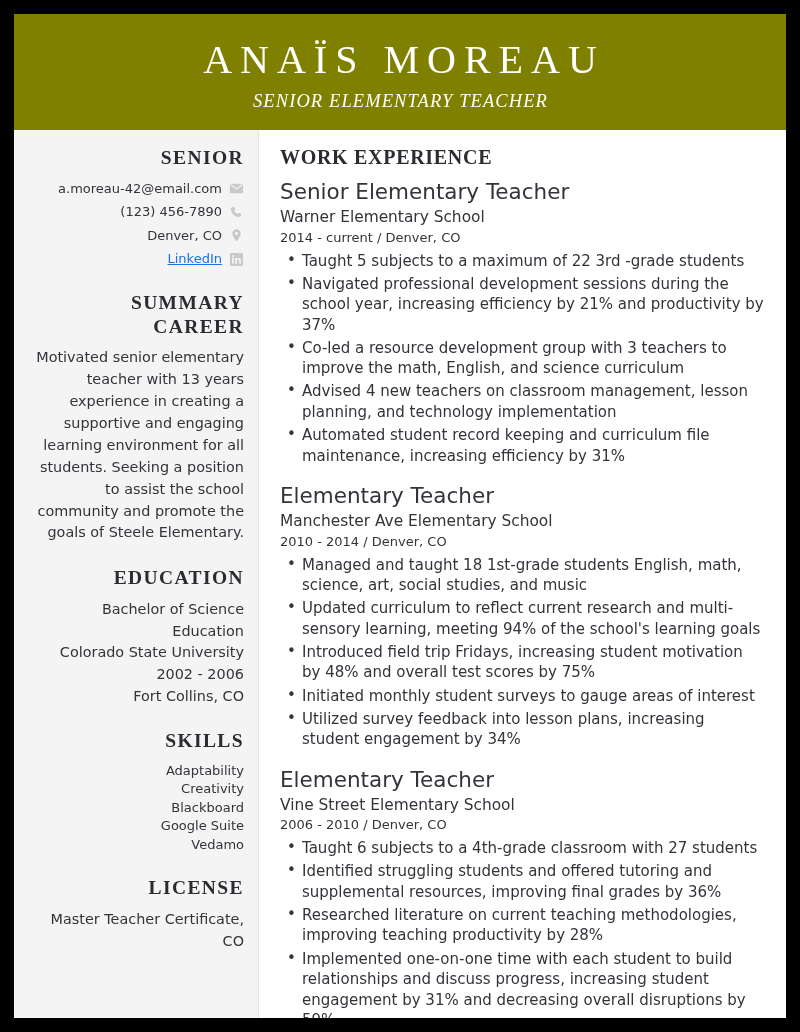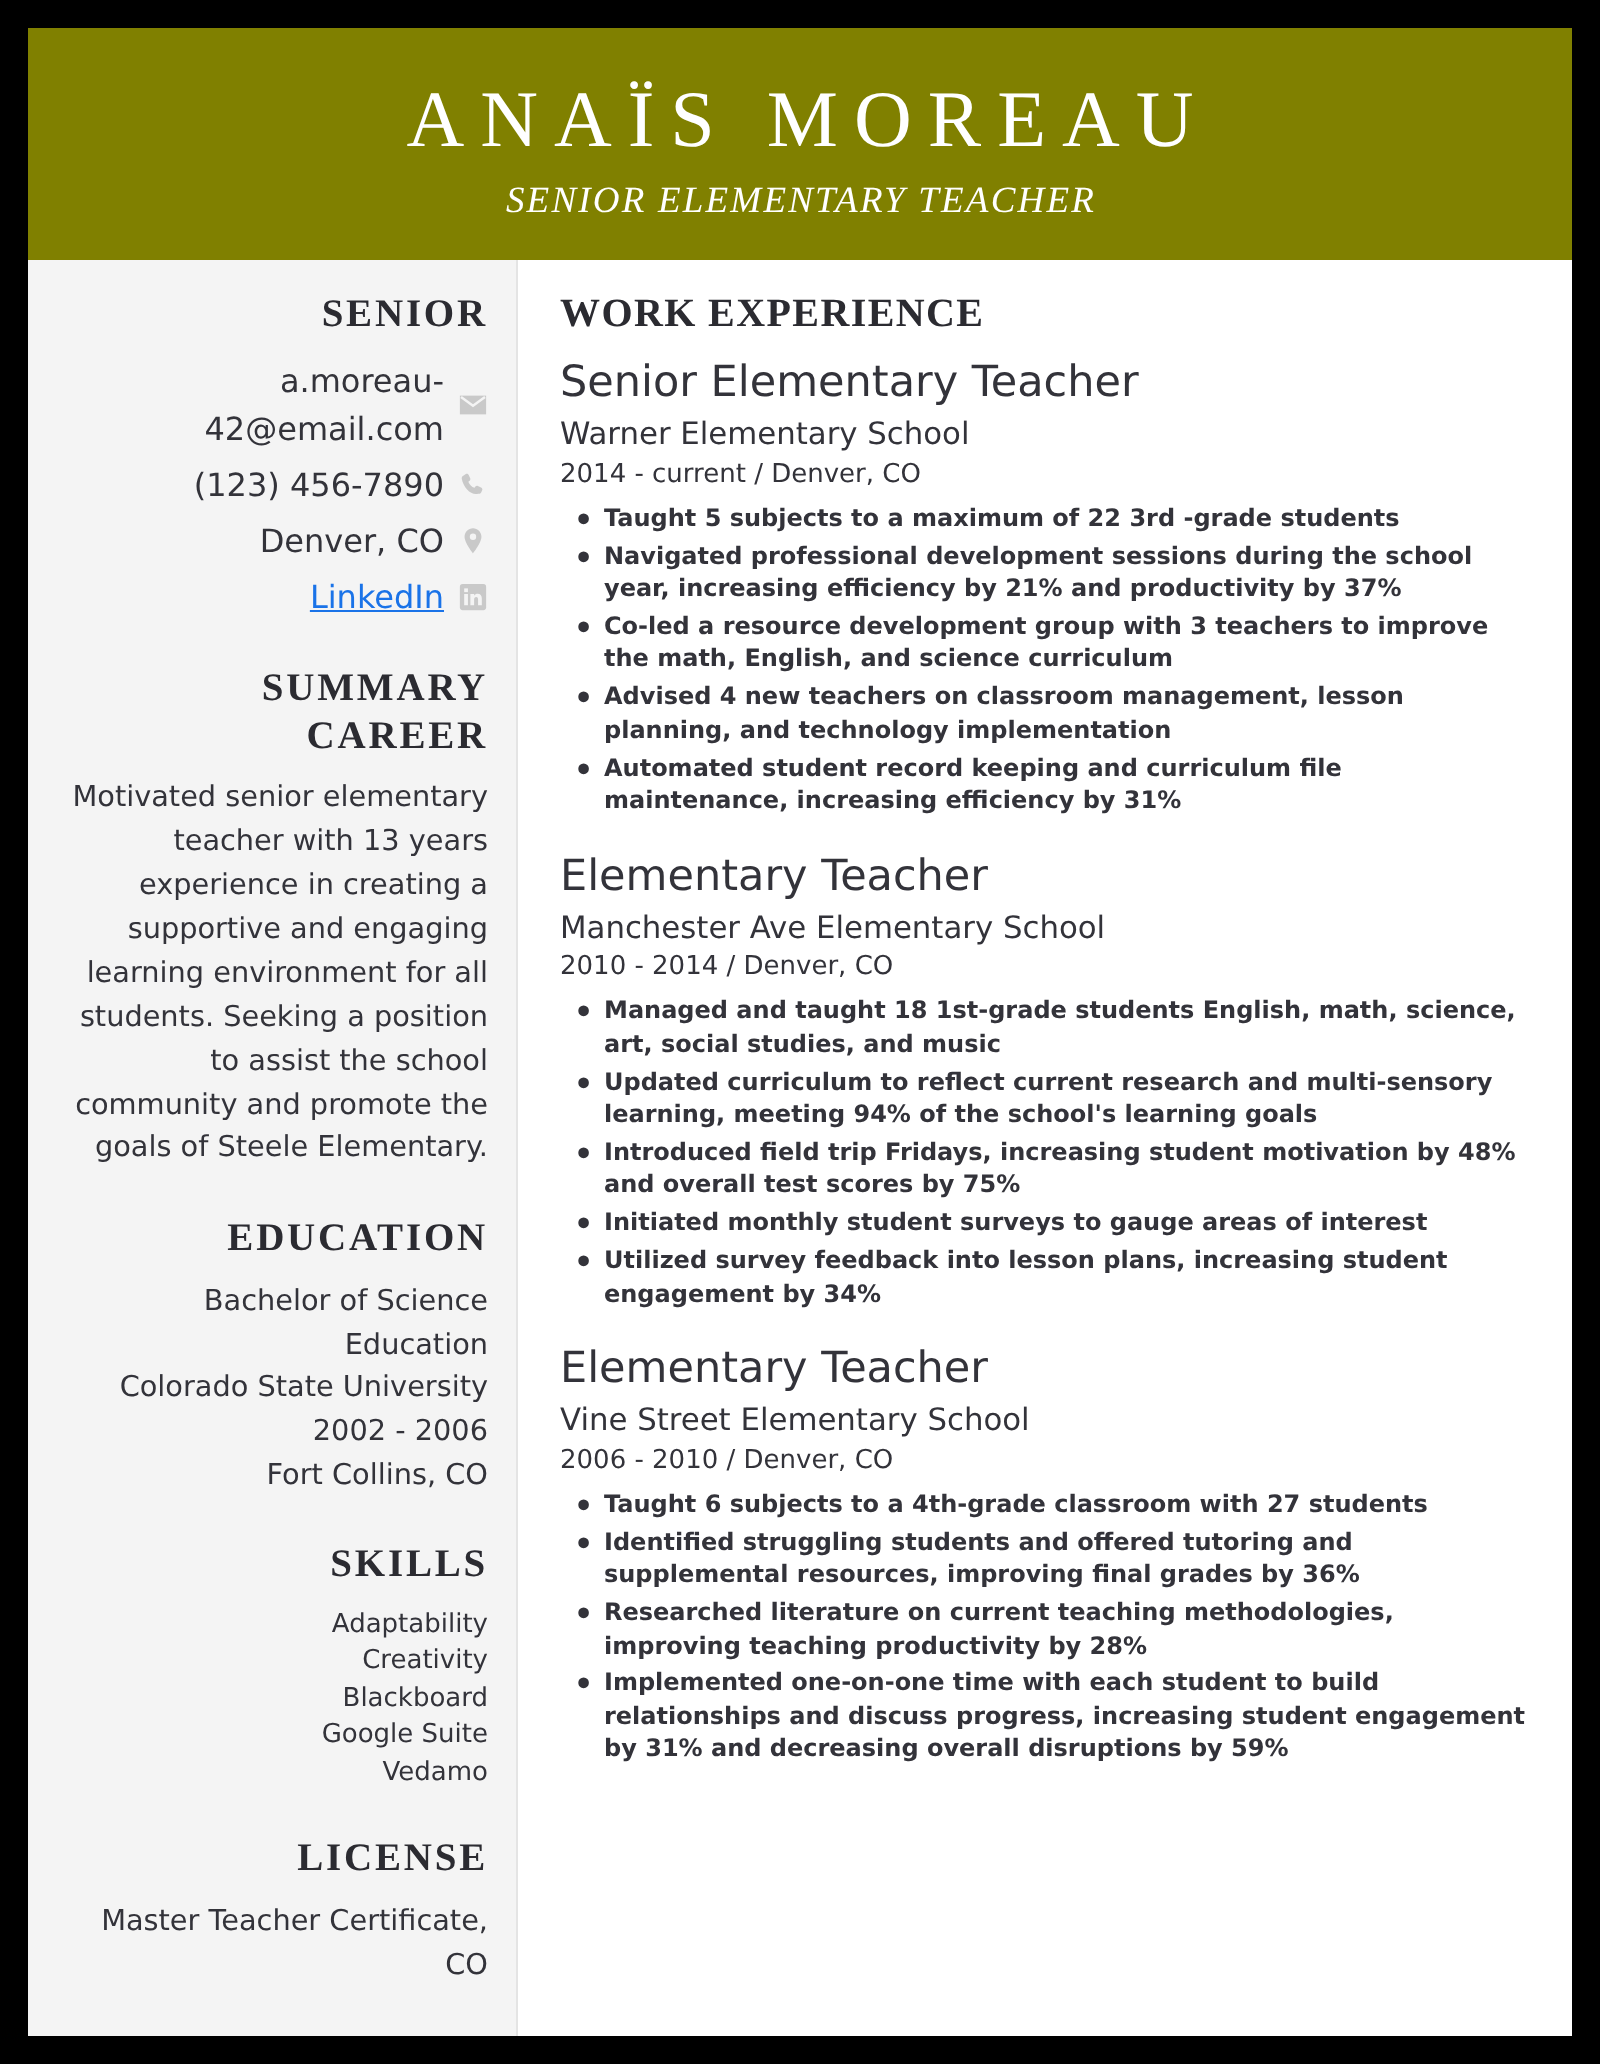--- a/index.html
+++ b/index.html
@@ -84,21 +84,21 @@
     margin-bottom: 9px;
   }
   .side-block { margin-bottom: 22px; }
 
   .contact-row {
     display: flex;
     align-items: center;
     justify-content: flex-end;
     gap: 7px;
     margin-bottom: 4px;
-    font-size: 16px;
+    font-size: 13px;
     color: #33333a;
     line-height: 1.5;
   }
   .contact-row .ico {
     width: 15px;
     height: 15px;
     flex: 0 0 15px;
     display: block;
     fill: #c9c9c9;
   }
@@ -148,25 +148,24 @@
   .job-meta {
     font-size: 13px;
     color: #33333a;
     line-height: 1.45;
     margin-bottom: 3px;
   }
   .bullets { list-style: none; }
   .bullets li {
     position: relative;
     padding-left: 22px;
-    font-size: 12px;
+    font-size: 15px;
     color: #33333a;
     line-height: 1.37;
     margin-bottom: 2.5px;
-    font-weight: bold;
   }
   .bullets li::before {
     content: "\2022";
     position: absolute;
     left: 7px;
     top: -1px;
     font-size: 15px;
     color: #33333a;
   }
 </style>

